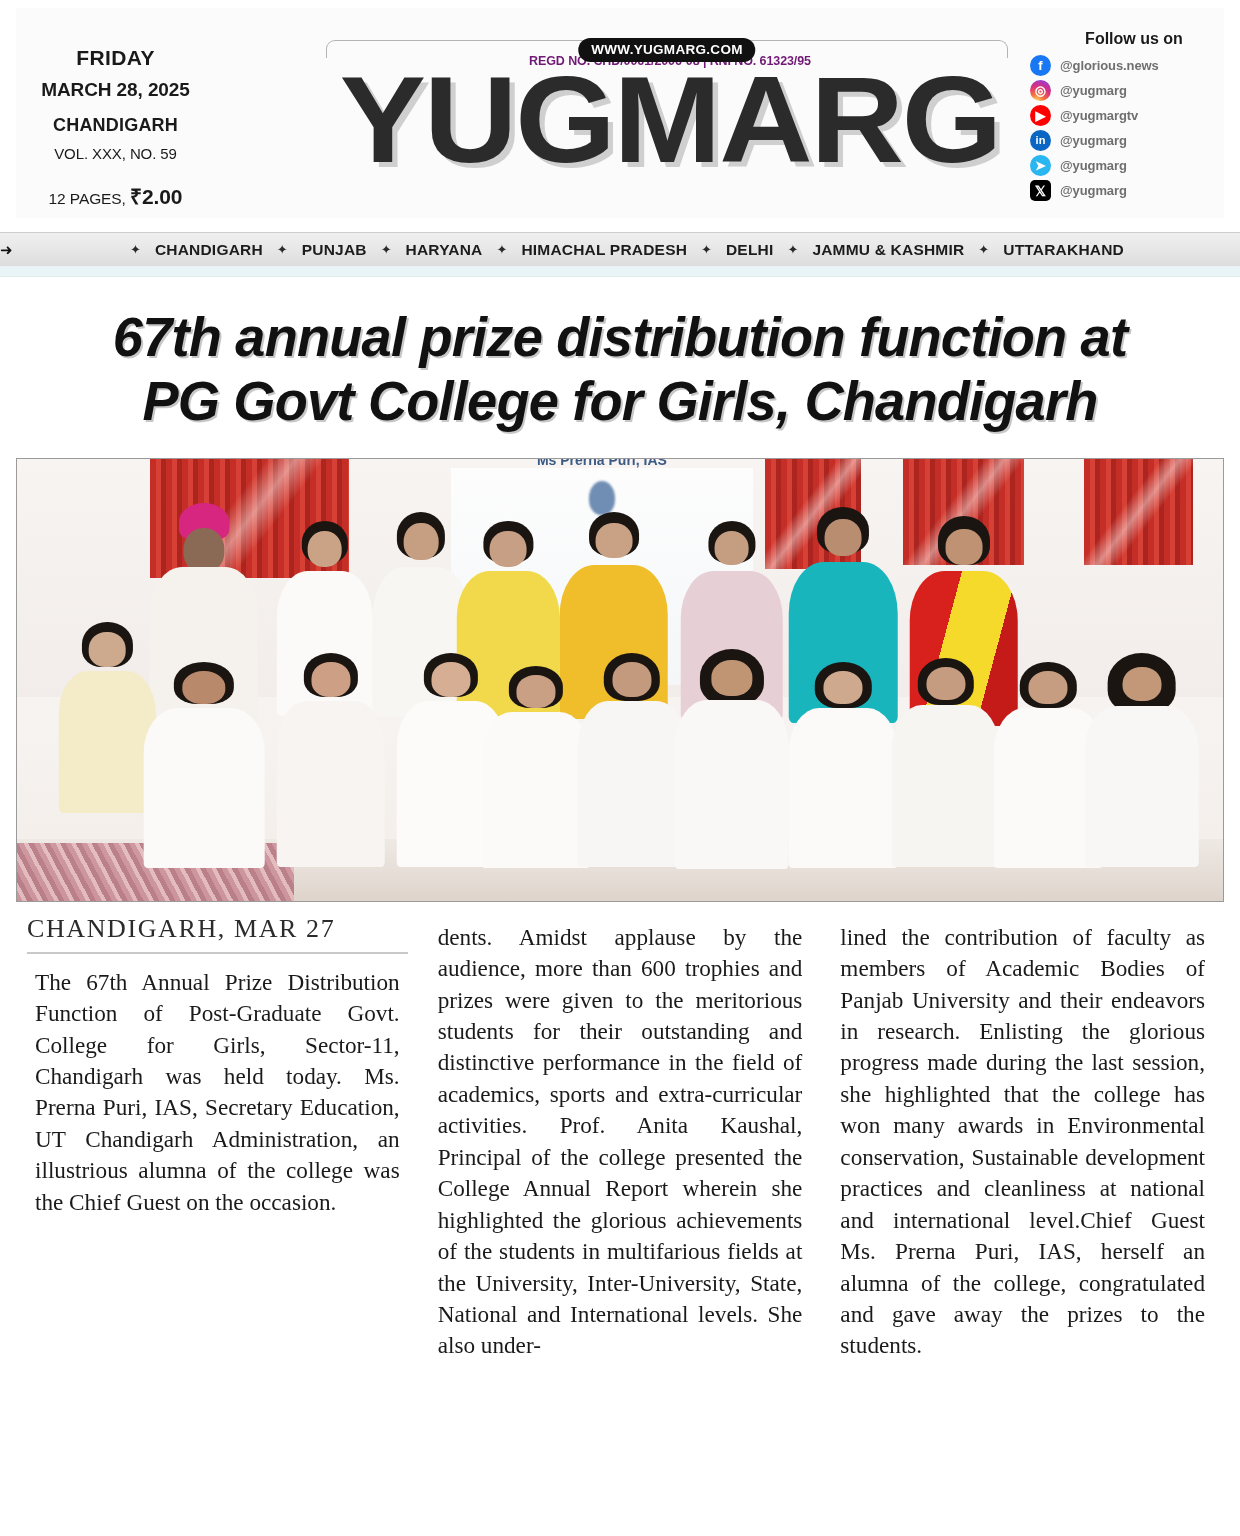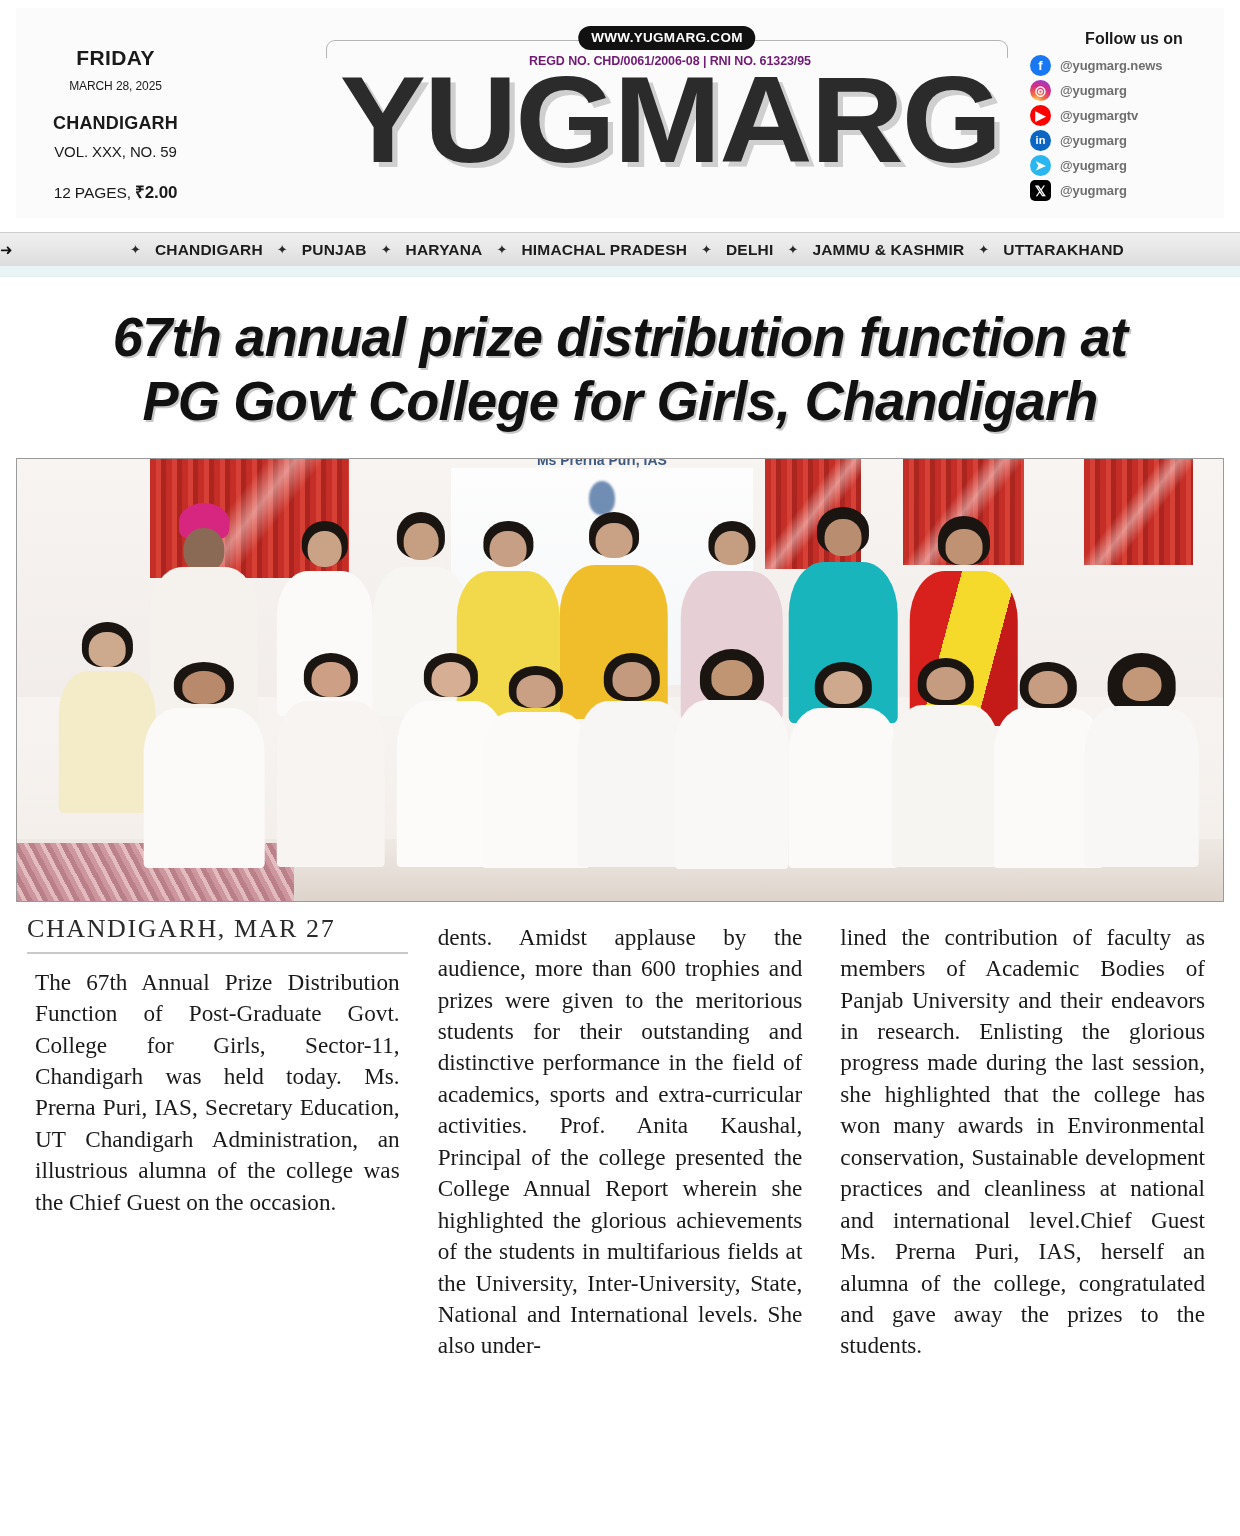--- a/index.html
+++ b/index.html
@@ -42,43 +42,43 @@
     font-family: "Liberation Sans", sans-serif;
     color: #1a1a1a;
   }
   .dl-day {
     font-size: 21px;
     font-weight: bold;
     letter-spacing: .4px;
     margin-bottom: 9px;
   }
   .dl-date {
-    font-size: 12px;
-    font-weight: 400;
-    margin-bottom: 20px;
+    font-size: 19px;
+    font-weight: 700;
+    margin-bottom: 14px;
     letter-spacing: -.1px;
   }
   .dl-city {
     font-size: 18px;
     font-weight: bold;
     letter-spacing: .2px;
     margin-bottom: 9px;
   }
   .dl-vol {
     font-size: 15px;
     font-weight: 500;
     margin-bottom: 20px;
     letter-spacing: -.1px;
   }
   .dl-pages {
     font-size: 15.5px;
     font-weight: 500;
     letter-spacing: -.1px;
   }
-  .dl-pages b { font-weight: bold; font-size: 17px; }
+  .dl-pages b { font-weight: bold; font-size: 21px; }
 
   
   .qr-wrap {
     width: 108px;
     padding-top: 26px;
     text-align: center;
   }
   .qr-code {
     width: 86px; height: 86px;
     margin: 0 auto;
@@ -136,21 +136,21 @@
     left: 0; right: 0; top: 14px;
     height: 18px;
     border: 1.6px solid #b4b4b4;
     border-bottom: none;
     border-radius: 9px 9px 0 0;
   }
   .www-pill {
     position: absolute;
     left: 50%;
     transform: translateX(-50%);
-    top: 0;
+    top: 12px;
     background: #111;
     color: #fff;
     font-family: "Liberation Sans", sans-serif;
     font-size: 13.5px;
     font-weight: bold;
     letter-spacing: .3px;
     padding: 4px 13px 5px;
     border-radius: 12px;
     white-space: nowrap;
     z-index: 2;
@@ -430,21 +430,21 @@
         <div class="www-pill">WWW.YUGMARG.COM</div>
       </div>
       <div class="regd">REGD NO. CHD/0061/2006-08 | RNI NO. 61323/95</div>
       <div class="logo">YUGMARG</div>
     </div>
 
     <div class="social">
       <div class="social-title">Follow us on</div>
       <div class="social-row">
         <span class="s-icon s-fb">f</span>
-        <span class="s-handle">@yugmarg.news</span>
+        <span class="s-handle">@glorious.news</span>
       </div>
       <div class="social-row">
         <span class="s-icon s-ig">◎</span>
         <span class="s-handle">@yugmarg</span>
       </div>
       <div class="social-row">
         <span class="s-icon s-yt">▶</span>
         <span class="s-handle">@yugmargtv</span>
       </div>
       <div class="social-row">

